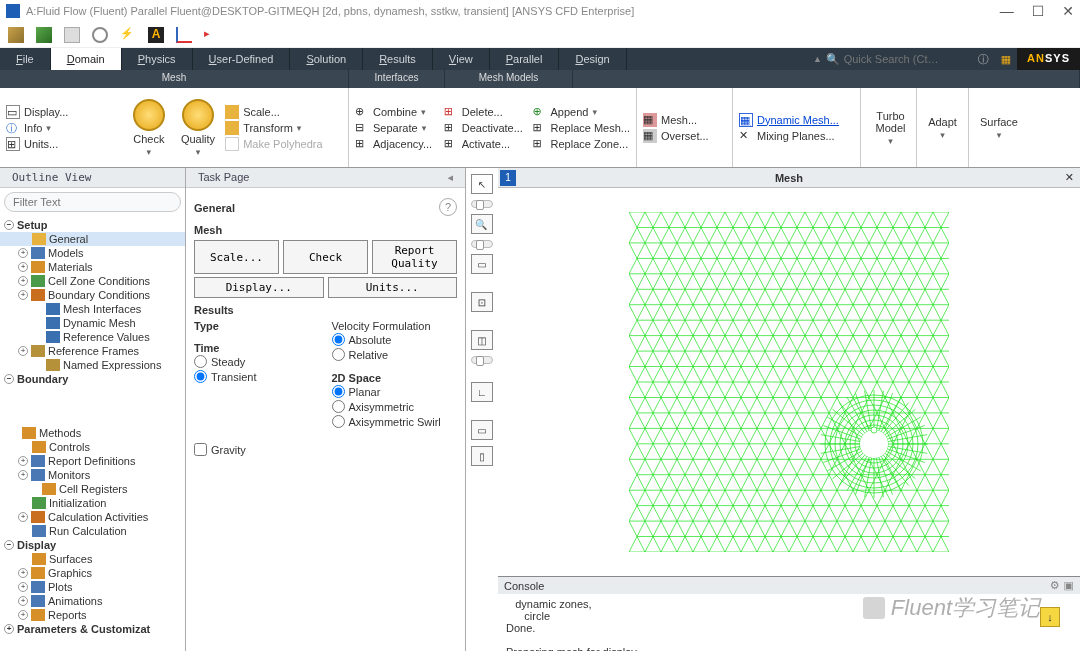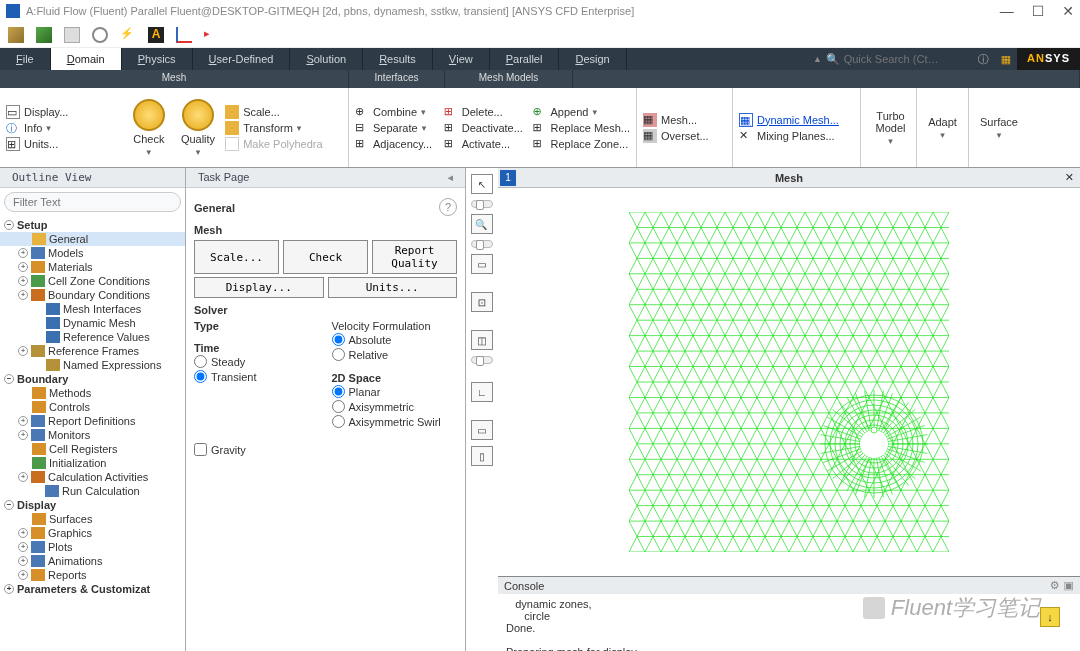--- a/index.html
+++ b/index.html
@@ -322,56 +322,56 @@
         </div>
         <div class="tnode" style="padding-left: 32px;">
           <span class="exp"></span>
           <span class="nico" style="background:#b5913a"></span>
           <span>Named Expressions</span>
         </div>
         <div class="tnode bold" style="padding-left: 4px;">
           <span class="bullet">−</span>
           <span>Boundary</span>
         </div>
-        <div class="tnode" style="padding-left: 18px;">
+        <div class="tnode" style="padding-left: 8px; margin-top: 40px;">
           <span class="exp"></span>
           <span class="nico" style="background:#d78f2a"></span>
           <span>Methods</span>
         </div>
         <div class="tnode" style="padding-left: 18px;">
           <span class="exp"></span>
           <span class="nico" style="background:#d78f2a"></span>
           <span>Controls</span>
         </div>
         <div class="tnode" style="padding-left: 18px;">
           <span class="bullet">+</span>
           <span class="nico" style="background:#4a78b5"></span>
           <span>Report Definitions</span>
         </div>
         <div class="tnode" style="padding-left: 18px;">
           <span class="bullet">+</span>
           <span class="nico" style="background:#4a78b5"></span>
           <span>Monitors</span>
         </div>
-        <div class="tnode" style="padding-left: 18px;">
+        <div class="tnode" style="padding-left: 18px; margin-left: 10px;">
           <span class="exp"></span>
           <span class="nico" style="background:#d78f2a"></span>
           <span>Cell Registers</span>
         </div>
         <div class="tnode" style="padding-left: 18px;">
           <span class="exp"></span>
           <span class="nico" style="background:#4a9a4a"></span>
           <span>Initialization</span>
         </div>
         <div class="tnode" style="padding-left: 18px;">
           <span class="bullet">+</span>
           <span class="nico" style="background:#c96d1e"></span>
           <span>Calculation Activities</span>
         </div>
-        <div class="tnode" style="padding-left: 31px;">
+        <div class="tnode" style="padding-left: 18px;">
           <span class="exp"></span>
           <span class="nico" style="background:#4a78b5"></span>
           <span>Run Calculation</span>
         </div>
         <div class="tnode bold" style="padding-left: 4px;">
           <span class="bullet">−</span>
           <span>Display</span>
         </div>
         <div class="tnode" style="padding-left: 18px;">
           <span class="exp"></span>
@@ -418,21 +418,21 @@
       <h4>Mesh</h4>
       <div class="btnrow" id="btns1">
           <button>Scale...</button>
           <button>Check</button>
           <button>Report Quality</button>
         </div>
       <div class="btnrow" id="btns2">
           <button>Display...</button>
           <button>Units...</button>
         </div>
-      <h4>Solver</h4>
+      <h4>Results</h4>
       <div class="solver">
         <div class="col">
           <div style="font-weight:bold">Type</div>
           <div style="font-weight:bold;margin-top:10px">Time</div>
           <div id="time-opts">
               <div class="radio-row">
                 <input type="radio" name="time" style=""> 
                 <span>Steady</span>
               </div>
               <div class="radio-row">

